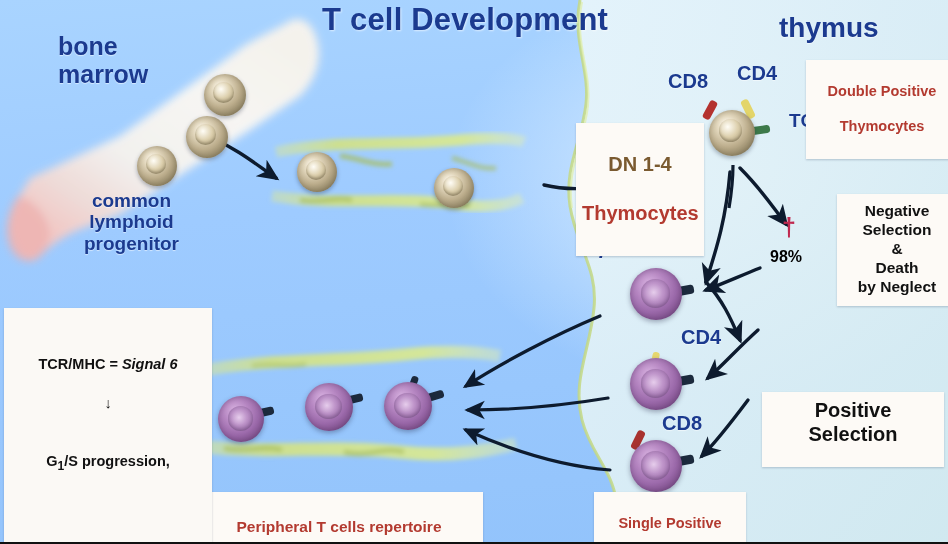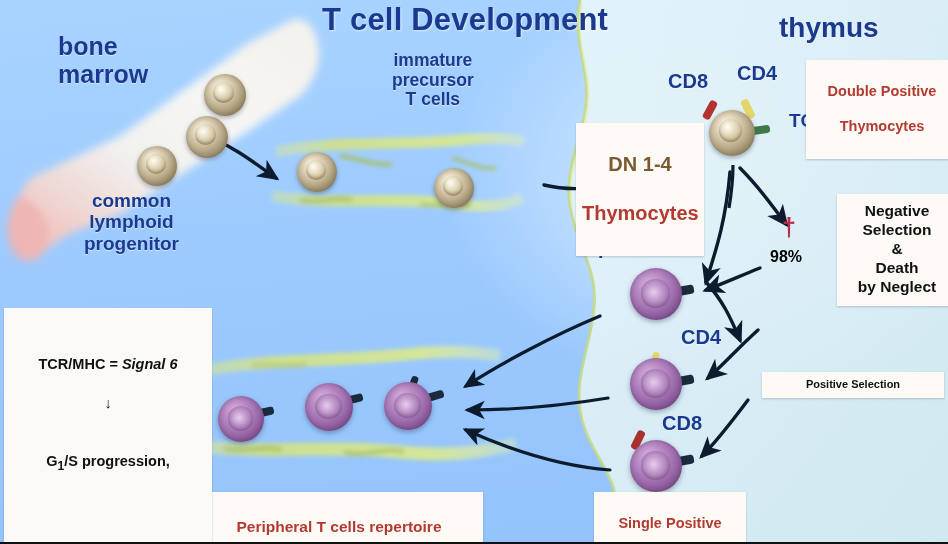--- a/index.html
+++ b/index.html
@@ -266,23 +266,20 @@
     <div class="cell purple" style="left:0;top:0;width:48px;height:48px;"></div>
   </div>
 
   <div class="lbl title" style="left:322px;top:3px;">T cell Development</div>
 
   <div class="lbl blue-lbl" style="left:58px;top:32px;font-size:25px;">bone
 marrow</div>
   <div class="lbl blue-lbl" style="left:84px;top:190px;font-size:19px;text-align:center;">common
 lymphoid
 progenitor</div>
-  <div class="lbl blue-lbl" style="left:392px;top:51px;font-size:17.5px;text-align:center;">immature
-precursor
-T cells</div>
   <div class="lbl blue-lbl" style="left:779px;top:12px;font-size:28px;">thymus</div>
   <div class="lbl blue-lbl" style="left:668px;top:70px;font-size:20px;">CD8</div>
   <div class="lbl blue-lbl" style="left:737px;top:62px;font-size:20px;">CD4</div>
   <div class="lbl blue-lbl" style="left:789px;top:110px;font-size:19px;">TCR</div>
   <div class="lbl blue-lbl" style="left:596px;top:236px;font-size:20px;">γδ T cells</div>
   <div class="lbl blue-lbl" style="left:681px;top:326px;font-size:20px;">CD4</div>
   <div class="lbl blue-lbl" style="left:662px;top:412px;font-size:20px;">CD8</div>
 
   <div class="box" style="left:576px;top:123px;width:116px;padding:5px 6px 6px;font-size:20px;">
     <div class="brown-txt">DN 1-4</div>
@@ -296,21 +293,21 @@
 
   <div class="lbl" style="left:782px;top:213px;font-size:25px;color:#c0294f;font-weight:bold;">†</div>
   <div class="lbl" style="left:770px;top:248px;font-size:16px;color:#000000;font-weight:bold;">98%</div>
 
   <div class="box black-txt" style="left:837px;top:194px;width:108px;padding:8px 6px 9px;font-size:15.5px;">Negative
 Selection
 &amp;
 Death
 by Neglect</div>
 
-  <div class="box black-txt" style="left:762px;top:372px;width:170px;padding:6px 6px 7px;font-size:11px;">Positive Selection</div>
+  <div class="box black-txt" style="left:762px;top:392px;width:170px;padding:6px 6px 20px;font-size:20px;">Positive Selection</div>
 
   <div class="box" style="left:594px;top:492px;width:140px;padding:5px 6px 6px;font-size:14.5px;">
     <div class="red-txt">Single Positive</div>
     
   </div>
 
   <div class="box" style="left:195px;top:492px;width:276px;padding:7px 6px 8px;font-size:15.5px;">
     <div class="red-txt">Peripheral T cells repertoire</div>
   </div>
 

